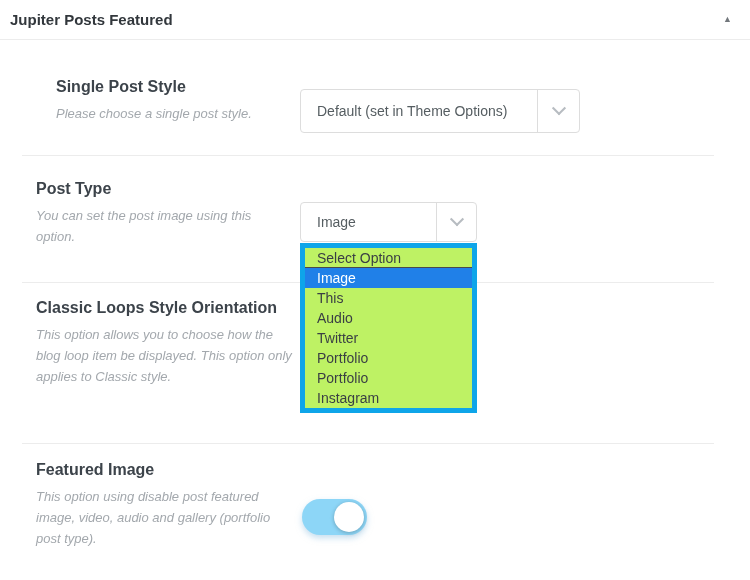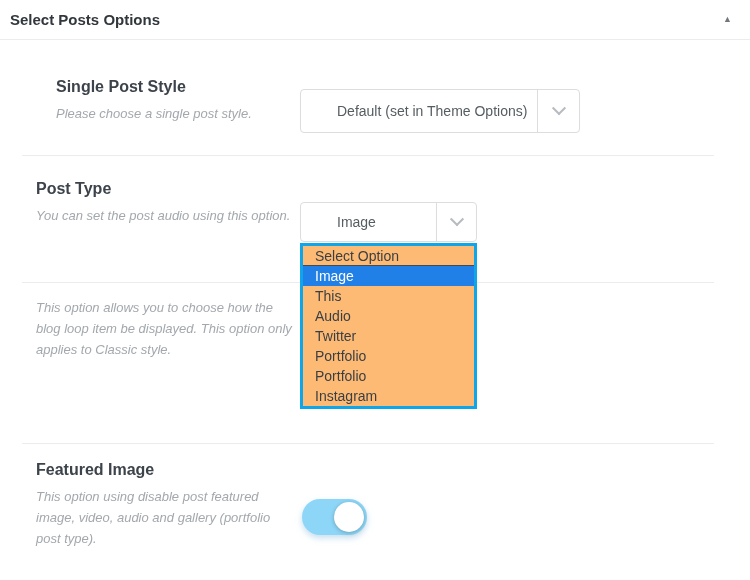--- a/index.html
+++ b/index.html
@@ -75,21 +75,20 @@
 
   
   .ui-select {
     position: absolute;
     display: flex;
     align-items: stretch;
     background: #fff;
     border: 1px solid #dddddd;
     border-radius: 4px;
     cursor: pointer;
-    padding-left: 20px;
   }
   .select1 { left: 300px; top: 89px; width: 280px; height: 44px; }
   .select2 { left: 300px; top: 202px; width: 177px; height: 40px; }
   .ui-select .value {
     flex: 1;
     display: flex;
     align-items: center;
     padding-left: 16px;
     font-size: 14px;
     color: #555d61;
@@ -110,22 +109,22 @@
     border-bottom: 2px solid #b7bcc1;
     transform: rotate(45deg) translate(-2px, -2px);
   }
 
   
   .dropdown-list {
     position: absolute;
     left: 300px;
     top: 243px;
     width: 177px;
-    background: #fdba74;
-    border: 3px solid #0ea5e9;
+    background: #bef264;
+    border: 5px solid #0ea5e9;
     z-index: 10;
   }
   .dropdown-option {
     height: 20px;
     line-height: 20px;
     padding-left: 12px;
     font-size: 14px;
     color: #3a3f44;
     cursor: default;
     white-space: nowrap;
@@ -155,40 +154,40 @@
     border-radius: 50%;
     box-shadow: 0 1px 4px rgba(0,0,0,0.25);
   }
 </style>
 </head>
 <body>
 
 <div class="panel">
 
   <div class="panel-header">
-    <span class="panel-title">Select Posts Options</span>
+    <span class="panel-title">Jupiter Posts Featured</span>
     <button class="collapse-btn">▲</button>
   </div>
 
   <div class="setting-label row1-label">
     <div class="setting-heading">Single Post Style</div>
     <div class="setting-description">Please choose a single post style.</div>
   </div>
   <div class="ui-select select1">
     <span class="value">Default (set in Theme Options)</span>
     <span class="chev-box">
         <span class="chevron"></span>
       </span>
   </div>
 
   <div class="separator sep1"></div>
 
   <div class="setting-label row2-label">
     <div class="setting-heading">Post Type</div>
-    <div class="setting-description">You can set the post audio using this option.</div>
+    <div class="setting-description">You can set the post image using this option.</div>
   </div>
   <div class="ui-select select2">
     <span class="value">Image</span>
     <span class="chev-box">
         <span class="chevron"></span>
       </span>
   </div>
 
   <div class="separator sep2"></div>
 
@@ -197,20 +196,21 @@
     <div class="dropdown-option selected">Image</div>
     <div class="dropdown-option">This</div>
     <div class="dropdown-option">Audio</div>
     <div class="dropdown-option">Twitter</div>
     <div class="dropdown-option">Portfolio</div>
     <div class="dropdown-option">Portfolio</div>
     <div class="dropdown-option">Instagram</div>
   </div>
 
   <div class="setting-label row3-label">
+    <div class="setting-heading">Classic Loops Style Orientation</div>
     <div class="setting-description">This option allows you to choose how the blog loop item be displayed. This option only applies to Classic style.</div>
   </div>
 
   <div class="separator sep3"></div>
 
   <div class="setting-label row4-label">
     <div class="setting-heading">Featured Image</div>
     <div class="setting-description">This option using disable post featured image, video, audio and gallery (portfolio post type).</div>
   </div>
   <div class="toggle">

